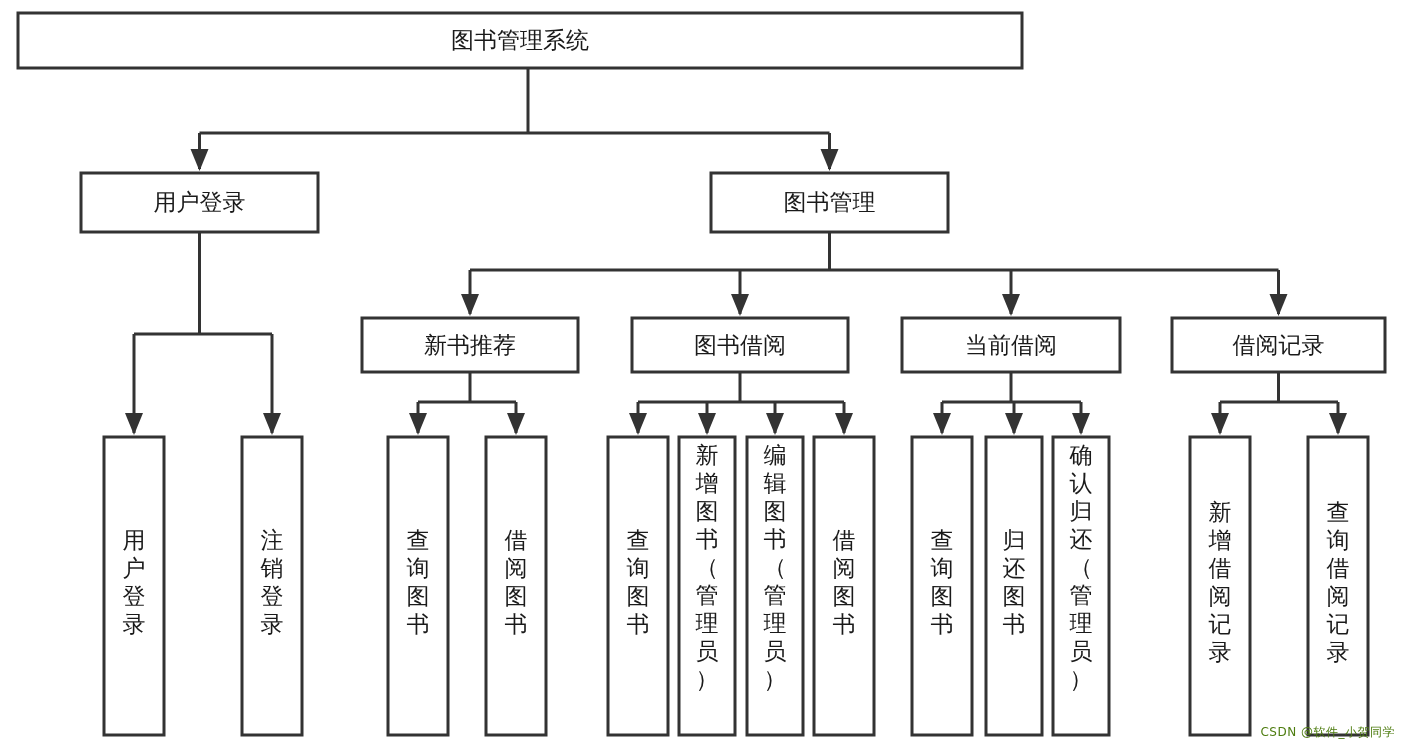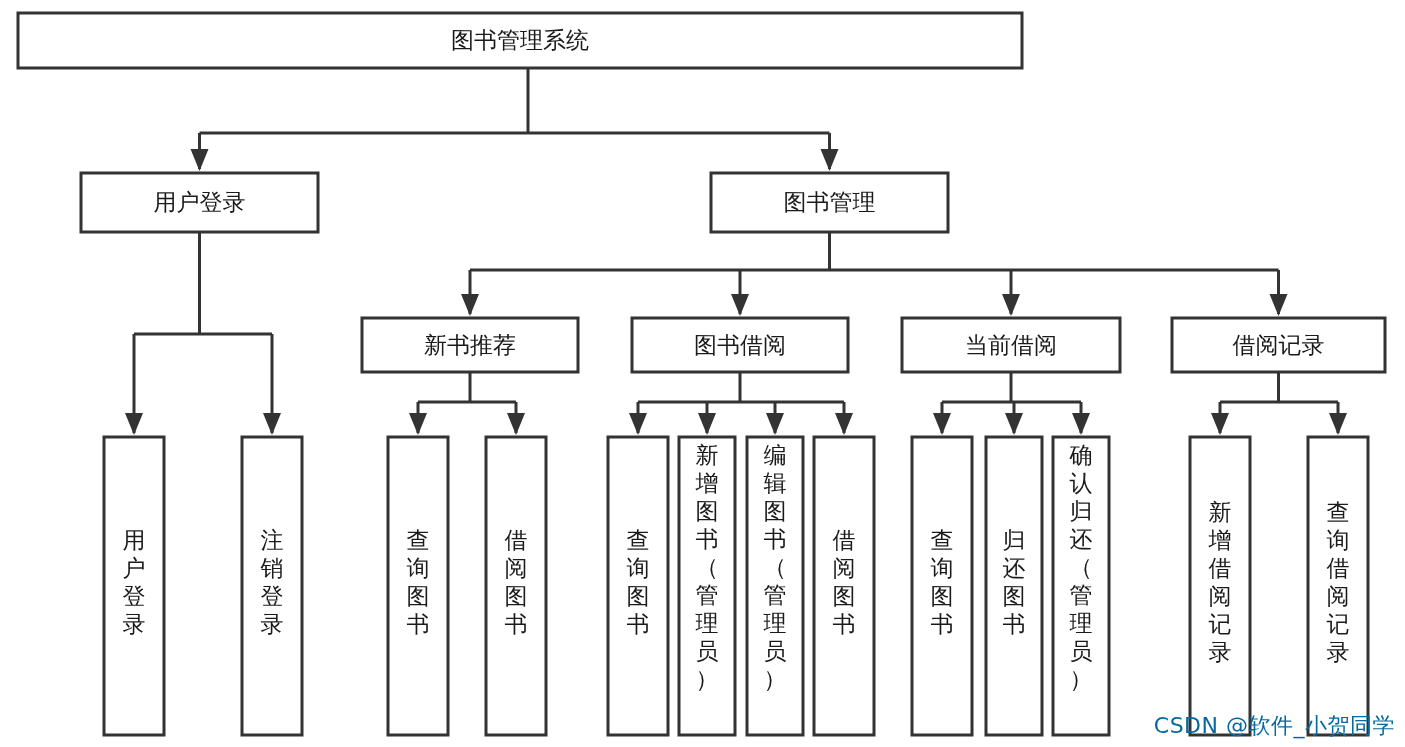--- a/index.html
+++ b/index.html
@@ -46,22 +46,22 @@
     font-family: "DejaVu Sans", "Liberation Sans", sans-serif;
     fill: #1a1a1a;
     font-size: 23px;
     text-anchor: middle;
   }
   .watermark {
     position: absolute;
     right: 10px;
     bottom: 6px;
     font-family: "DejaVu Sans", "Liberation Sans", sans-serif;
-    font-size: 22px;
-    color: #0369a1;
+    font-size: 12px;
+    color: #4d7c0f;
     white-space: nowrap;
     letter-spacing: 0.5px;
   }
 </style>
 </head>
 <body>
 
 <svg id="diagram" viewBox="0 0 1405 747">
   <g id="connectors">
       <line x1="528" y1="68" x2="528" y2="133" class="connector"></line>

